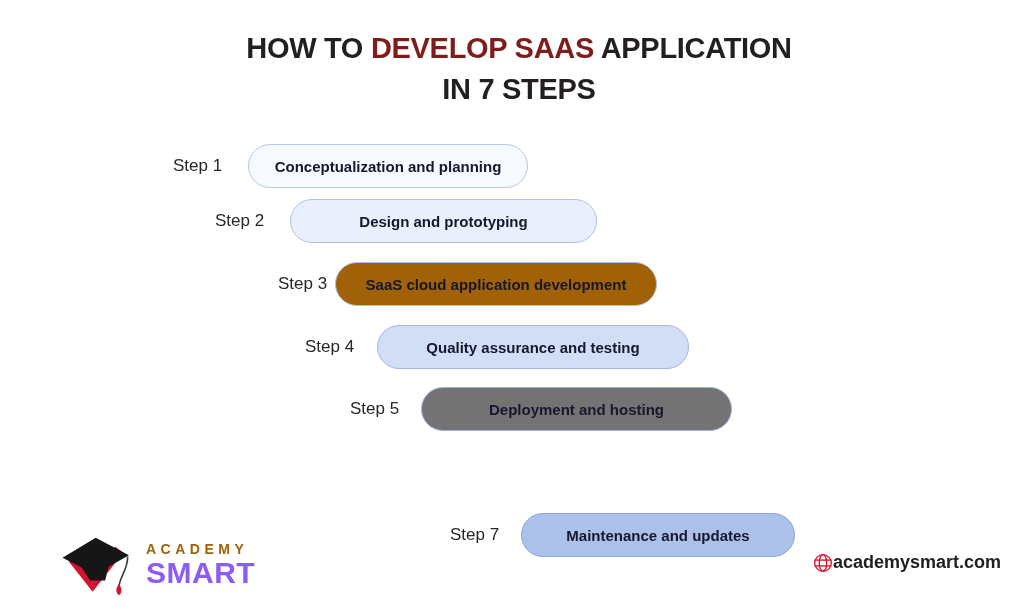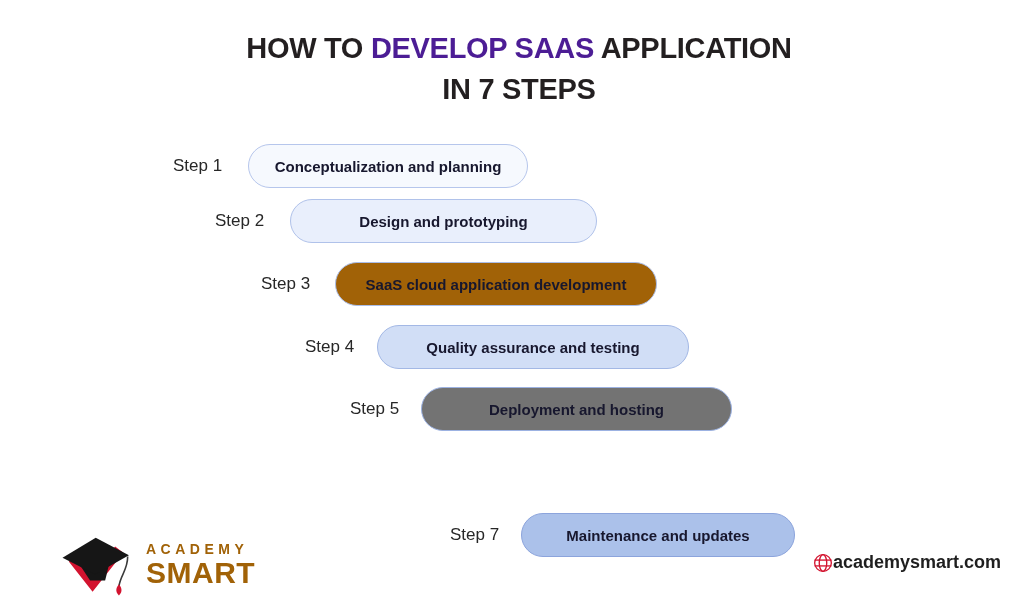--- a/index.html
+++ b/index.html
@@ -13,53 +13,53 @@
   .canvas { position:absolute; inset:0; width:1024px; height:615px; }
 
   
   .title {
     position:absolute; top:28px; left:0; width:100%;
     text-align:center;
     font-weight:bold; font-size:29px; line-height:41px;
     letter-spacing:-0.3px; color:#231f20;
     padding-left:14px;
   }
-  .title .hl { color:#4c1d95; }
+  .title .hl { color:#7f1d1d; }
 
   
   .row { position:absolute; left:0; width:100%; height:44px; }
   .lb {
     position:absolute; top:0; height:44px; line-height:44px;
     font-size:17px; color:#272727; white-space:nowrap;
   }
   .pl {
     position:absolute; top:0; height:44px;
     border-radius:22px; border:1.5px solid #a9bce8;
     display:flex; align-items:center; justify-content:center;
     font-weight:bold; font-size:15px; color:#17172e;
     white-space:nowrap;
   }
   .r1 { top:144px; } .r1 .lb { left:173px; } .r1 .pl { left:248px; width:280px; }
   .r2 { top:199px; } .r2 .lb { left:215px; } .r2 .pl { left:290px; width:307px; }
-  .r3 { top:262px; } .r3 .lb { left:261px; } .r3 .pl { left:335px; width:322px; }
+  .r3 { top:262px; } .r3 .lb { left:278px; } .r3 .pl { left:335px; width:322px; }
   .r4 { top:325px; } .r4 .lb { left:305px; } .r4 .pl { left:377px; width:312px; }
   .r5 { top:387px; } .r5 .lb { left:350px; } .r5 .pl { left:421px; width:311px; }
   .r6 { top:450px; } .r6 .lb { left:399px; } .r6 .pl { left:466px; width:297px; }
   .r7 { top:513px; } .r7 .lb { left:450px; } .r7 .pl { left:521px; width:274px; }
 
   
   .logo { position:absolute; left:60px; top:529px; display:flex; align-items:flex-start; }
   .logo-cap { width:94px; height:74px; flex:0 0 auto; }
   .logo-text { margin-left:-8px; padding-top:12px; }
   .logo-top {
     font-size:14px; font-weight:bold; color:#a16207;
     letter-spacing:4.5px; white-space:nowrap;
   }
   .logo-bottom {
-    font-size:30px; font-weight:bold; color:#a16207;
+    font-size:30px; font-weight:bold; color:#8b5cf6;
     letter-spacing:0.5px; line-height:30px; margin-top:1px; white-space:nowrap;
   }
 
   
   .footer {
     position:absolute; left:813px; top:552px;
     display:flex; align-items:center; 
   }
   .globe { width:20px; height:20px; flex:0 0 auto; }
   .site { font-size:18px; font-weight:bold; color:#1f1f1f; white-space:nowrap; }

